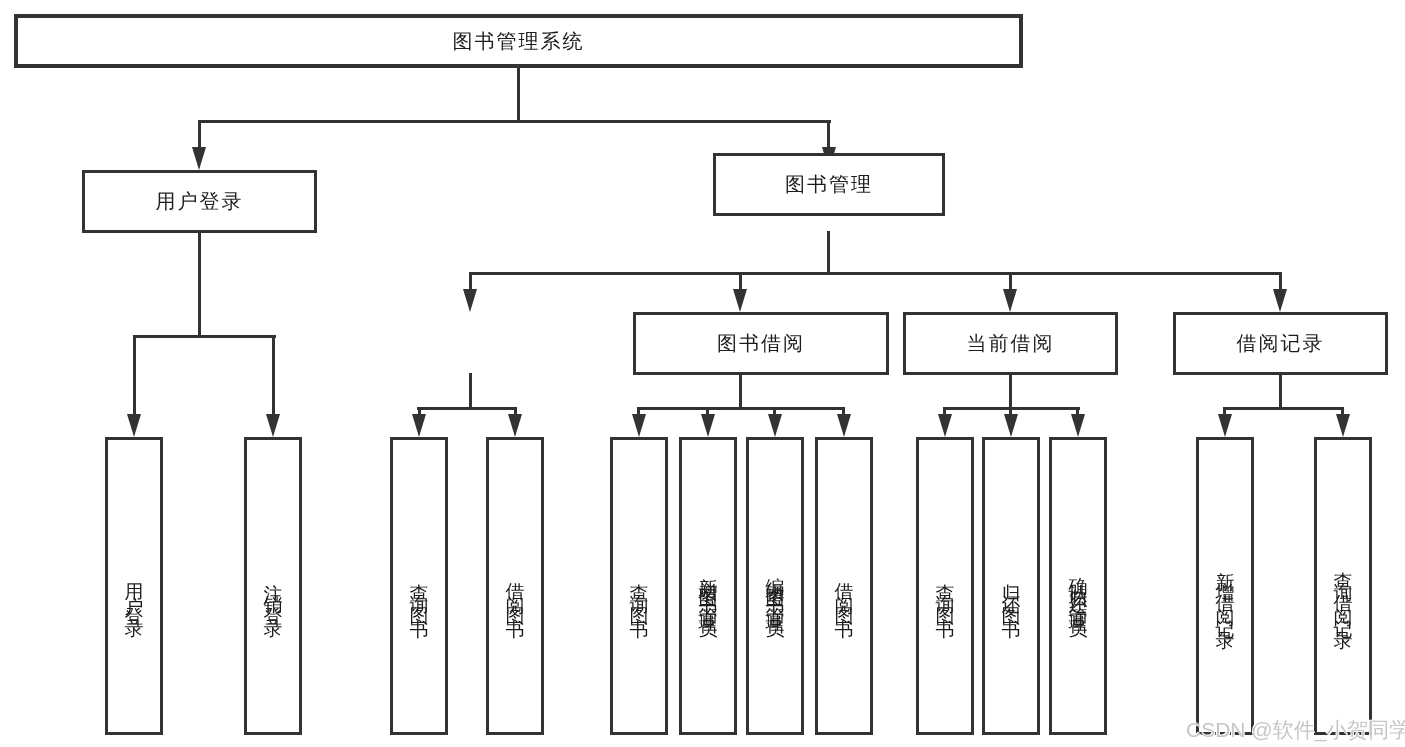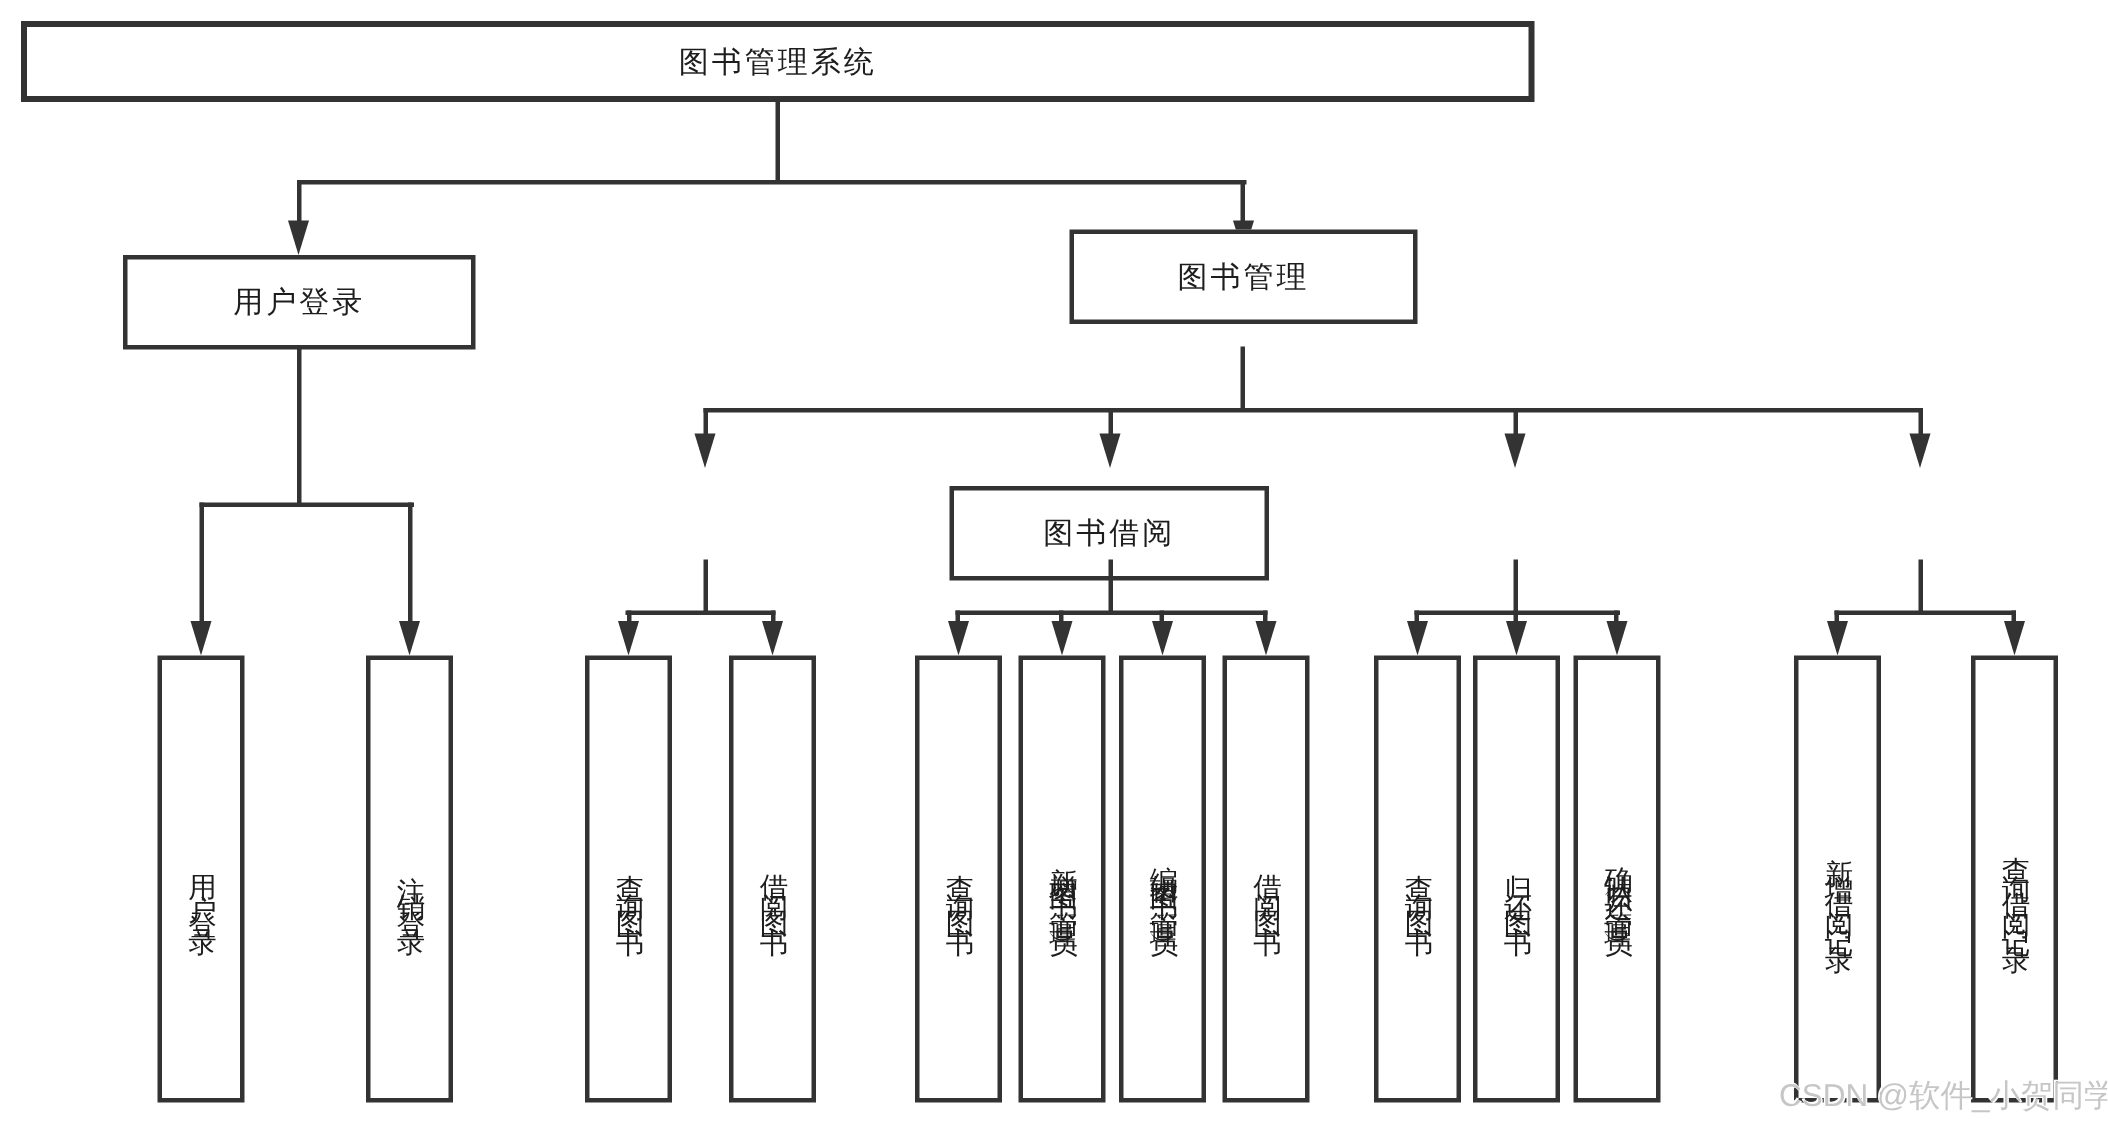--- a/index.html
+++ b/index.html
@@ -87,21 +87,23 @@
     <div class="vl" style="left:469px; top:272px; height:20px;"></div>
     <div class="ar" style="left:463px; top:289px;"></div>
     <div class="vl" style="left:739px; top:272px; height:20px;"></div>
     <div class="ar" style="left:733px; top:289px;"></div>
     <div class="vl" style="left:1009px; top:272px; height:20px;"></div>
     <div class="ar" style="left:1003px; top:289px;"></div>
     <div class="vl" style="left:1279px; top:272px; height:20px;"></div>
     <div class="ar" style="left:1273px; top:289px;"></div>
   </div>
 
-  <div class="box h-label" style="left:633px; top:324px; width:213px; height:63px;">图书借阅</div>
+  <div class="box h-label" style="left:633px; top:312px; width:256px; height:63px;">图书借阅</div>
+  <div class="box h-label" style="left:903px; top:312px; width:215px; height:63px;">当前借阅</div>
+  <div class="box h-label" style="left:1173px; top:312px; width:215px; height:63px;">借阅记录</div>
 
   <div>
     <div class="vl" style="left:469px; top:373px; height:36px;"></div>
     <div class="hl" style="left:417px; top:407px; width:100px;"></div>
     <div class="vl" style="left:418px; top:407px; height:12px;"></div>
     <div class="ar" style="left:412px; top:414px;"></div>
     <div class="vl" style="left:514px; top:407px; height:12px;"></div>
     <div class="ar" style="left:508px; top:414px;"></div>
   </div>
 

